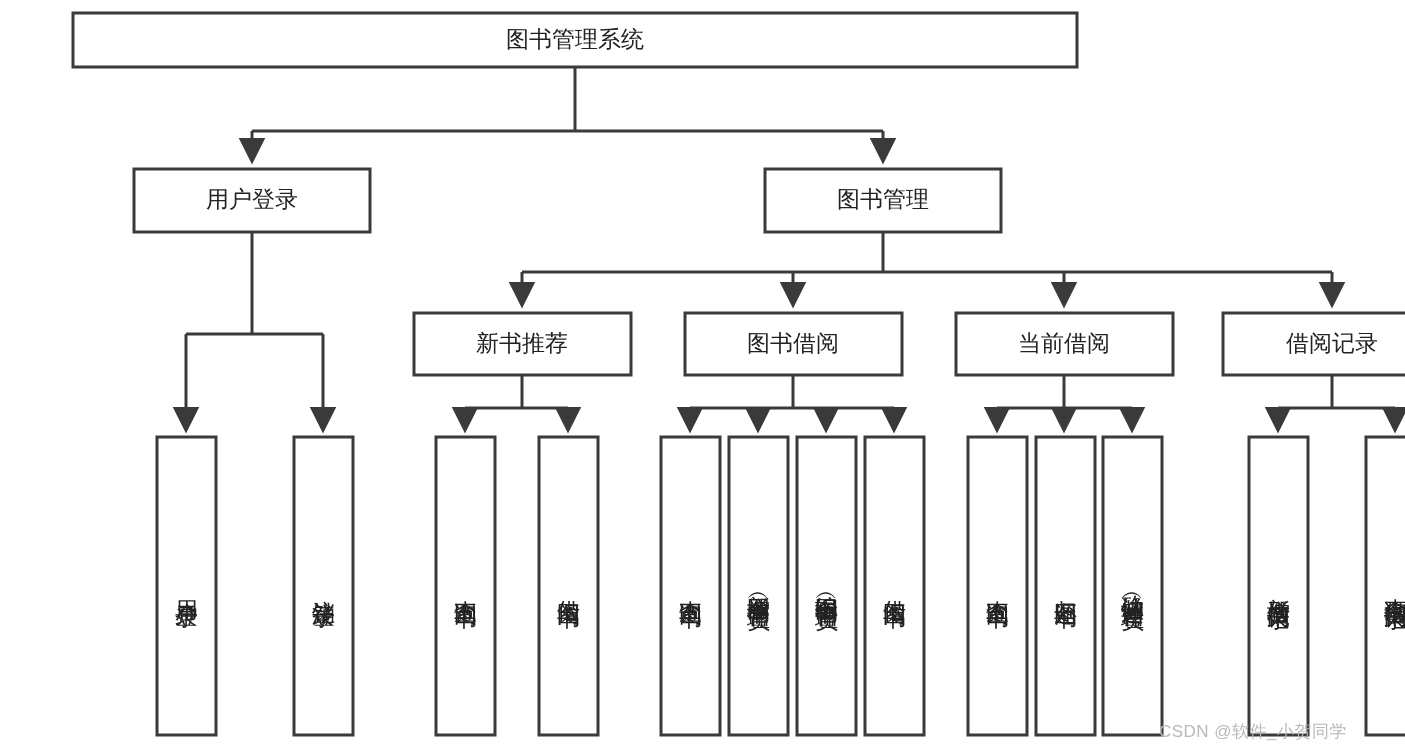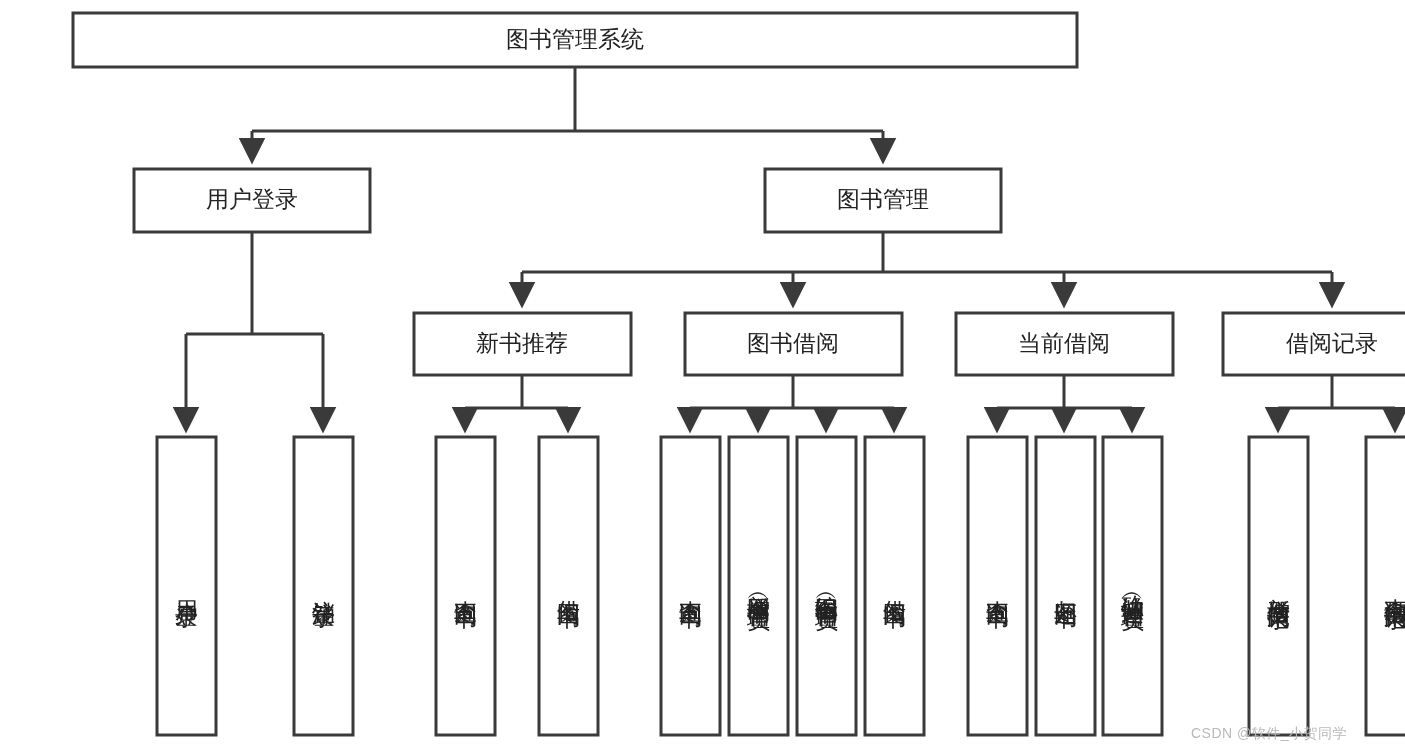--- a/index.html
+++ b/index.html
@@ -26,21 +26,21 @@
     font-family:"Liberation Sans","DejaVu Sans",sans-serif;
     font-size:23px;color:#222222;
     letter-spacing:2px;
     line-height:1;
     white-space:nowrap;
     pointer-events:none;
   }
   .watermark{
     position:absolute;right:6px;bottom:4px;
     font-family:"Liberation Sans","DejaVu Sans",sans-serif;
-    font-size:14px;color:#b9b9b9;
+    font-size:17px;color:#b9b9b9;
     letter-spacing:0.5px;
     white-space:nowrap;
   }
 </style>
 </head>
 <body>
 
 <div id="stage">
 
   <svg width="1405" height="747" viewBox="0 0 1405 747">

